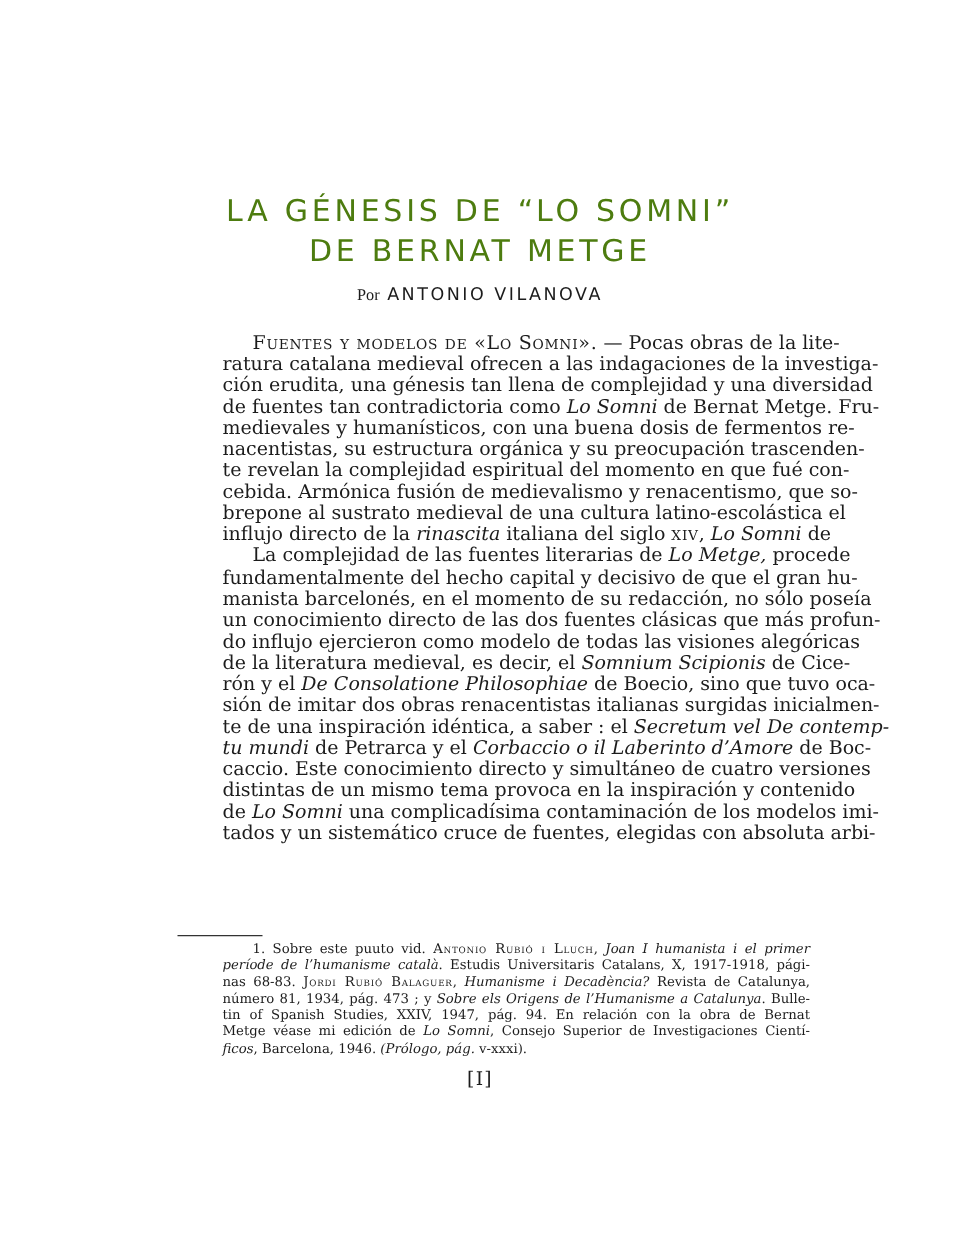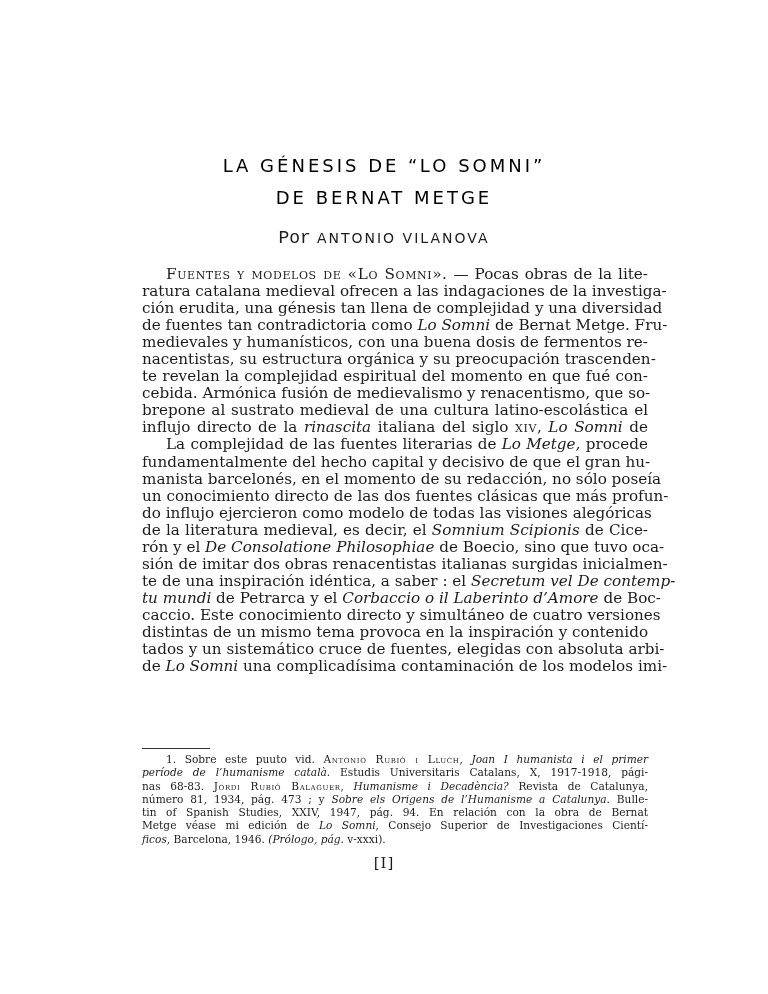--- a/index.html
+++ b/index.html
@@ -4,35 +4,35 @@
 <style>
   html, body { margin: 0; padding: 0; }
   body {
     width: 768px; height: 994px; background: #ffffff; position: relative; overflow: hidden;
     font-family: "DejaVu Serif", "Liberation Serif", serif; color: #1c1c1c;
   }
   .page { position: absolute; left: 0; top: 0; width: 768px; height: 994px; }
   .title {
     position: absolute; left: 0; width: 768px; text-align: center;
     font-family: "DejaVu Sans", "Liberation Sans", sans-serif;
-    font-size: 18px; letter-spacing: 3px; font-weight: normal; color: #000000;
+    font-size: 24px; letter-spacing: 3px; font-weight: normal; color: #4d7c0f;
     white-space: nowrap;
   }
   #t1 { top: 155px; }
   #t2 { top: 187px; }
   .byline {
     position: absolute; left: 0; width: 768px; top: 228px; text-align: center;
     font-family: "DejaVu Sans", "Liberation Sans", sans-serif; font-size: 14px; letter-spacing: 2px;
   }
-  .byline .por { font-family: Liberation Mono, monospace; letter-spacing: 0; font-size: 18px; margin-right: 6px; }
+  .byline .por { font-family: Liberation Serif, serif; letter-spacing: 0; font-size: 13px; margin-right: 6px; }
   .body-text {
     position: absolute; left: 142px; width: 506px; top: 266px;
     font-size: 15.2px; line-height: 17.05px; text-align: justify;
   }
-  .line { display: block; white-space: nowrap; text-align-last: justify; text-align: justify; height: 17.05px; overflow: visible; }
+  .line { display: block; white-space: nowrap; text-align-last: justify; text-align: justify; height: 17.05px; overflow: visible; margin-left: 36px; }
   .line.last { text-align-last: left; }
   .indent { padding-left: 24px; }
   .sc { font-variant: small-caps; letter-spacing: 0.6px; }
   .fn-rule { position: absolute; left: 142px; top: 748px; width: 68px; height: 1px; background: #333; }
   .footnote {
     position: absolute; left: 142px; width: 506px; top: 753px;
     font-size: 10.6px; line-height: 13.3px;
   }
   .footnote .line { height: 13.3px; }
   .folio { position: absolute; left: 0; width: 768px; top: 854px; text-align: center; font-size: 15px; letter-spacing: 1px; }
@@ -67,22 +67,22 @@
     <span class="line">manista barcelonés, en el momento de su redacción, no sólo poseía</span>
     <span class="line">un conocimiento directo de las dos fuentes clásicas que más profun-</span>
     <span class="line">do influjo ejercieron como modelo de todas las visiones alegóricas</span>
     <span class="line"><span>de la literatura medieval, es decir, el </span><i>Somnium Scipionis</i><span> de Cice-</span></span>
     <span class="line"><span>rón y el </span><i>De Consolatione Philosophiae</i><span> de Boecio, sino que tuvo oca-</span></span>
     <span class="line">sión de imitar dos obras renacentistas italianas surgidas inicialmen-</span>
     <span class="line"><span>te de una inspiración idéntica, a saber : el </span><i>Secretum vel De contemp-</i></span>
     <span class="line"><i>tu mundi</i><span> de Petrarca y el </span><i>Corbaccio o il Laberinto d’Amore</i><span> de Boc-</span></span>
     <span class="line">caccio. Este conocimiento directo y simultáneo de cuatro versiones</span>
     <span class="line">distintas de un mismo tema provoca en la inspiración y contenido</span>
+    <span class="line"><span>de </span><i>Lo Somni</i><span> una complicadísima contaminación de los modelos imi-</span></span>
     <span class="line">tados y un sistemático cruce de fuentes, elegidas con absoluta arbi-</span>
-    <span class="line"><span>de </span><i>Lo Somni</i><span> una complicadísima contaminación de los modelos imi-</span></span>
   </div>
 
   <div class="fn-rule"></div>
 
   <div class="footnote" id="footnote">
       <span class="line indent"><span>1.</span><span> Sobre este puuto vid. </span><span class="sc">Antonio Rubió i Lluch</span><span>, </span><i>Joan I humanista i el primer</i></span>
       <span class="line"><i>període de l’humanisme català</i><span>. Estudis Universitaris Catalans, X, 1917-1918, pági-</span></span>
       <span class="line"><span>nas 68-83. </span><span class="sc">Jordi Rubió Balaguer</span><span>, </span><i>Humanisme i Decadència?</i><span> Revista de Catalunya,</span></span>
       <span class="line"><span>número 81, 1934, pág. 473 ; y </span><i>Sobre els Origens de l’Humanisme a Catalunya</i><span>. Bulle-</span></span>
       <span class="line"><span>tin of Spanish Studies, XXIV, 1947, pág. 94. En relación con la obra de Bernat</span></span>

